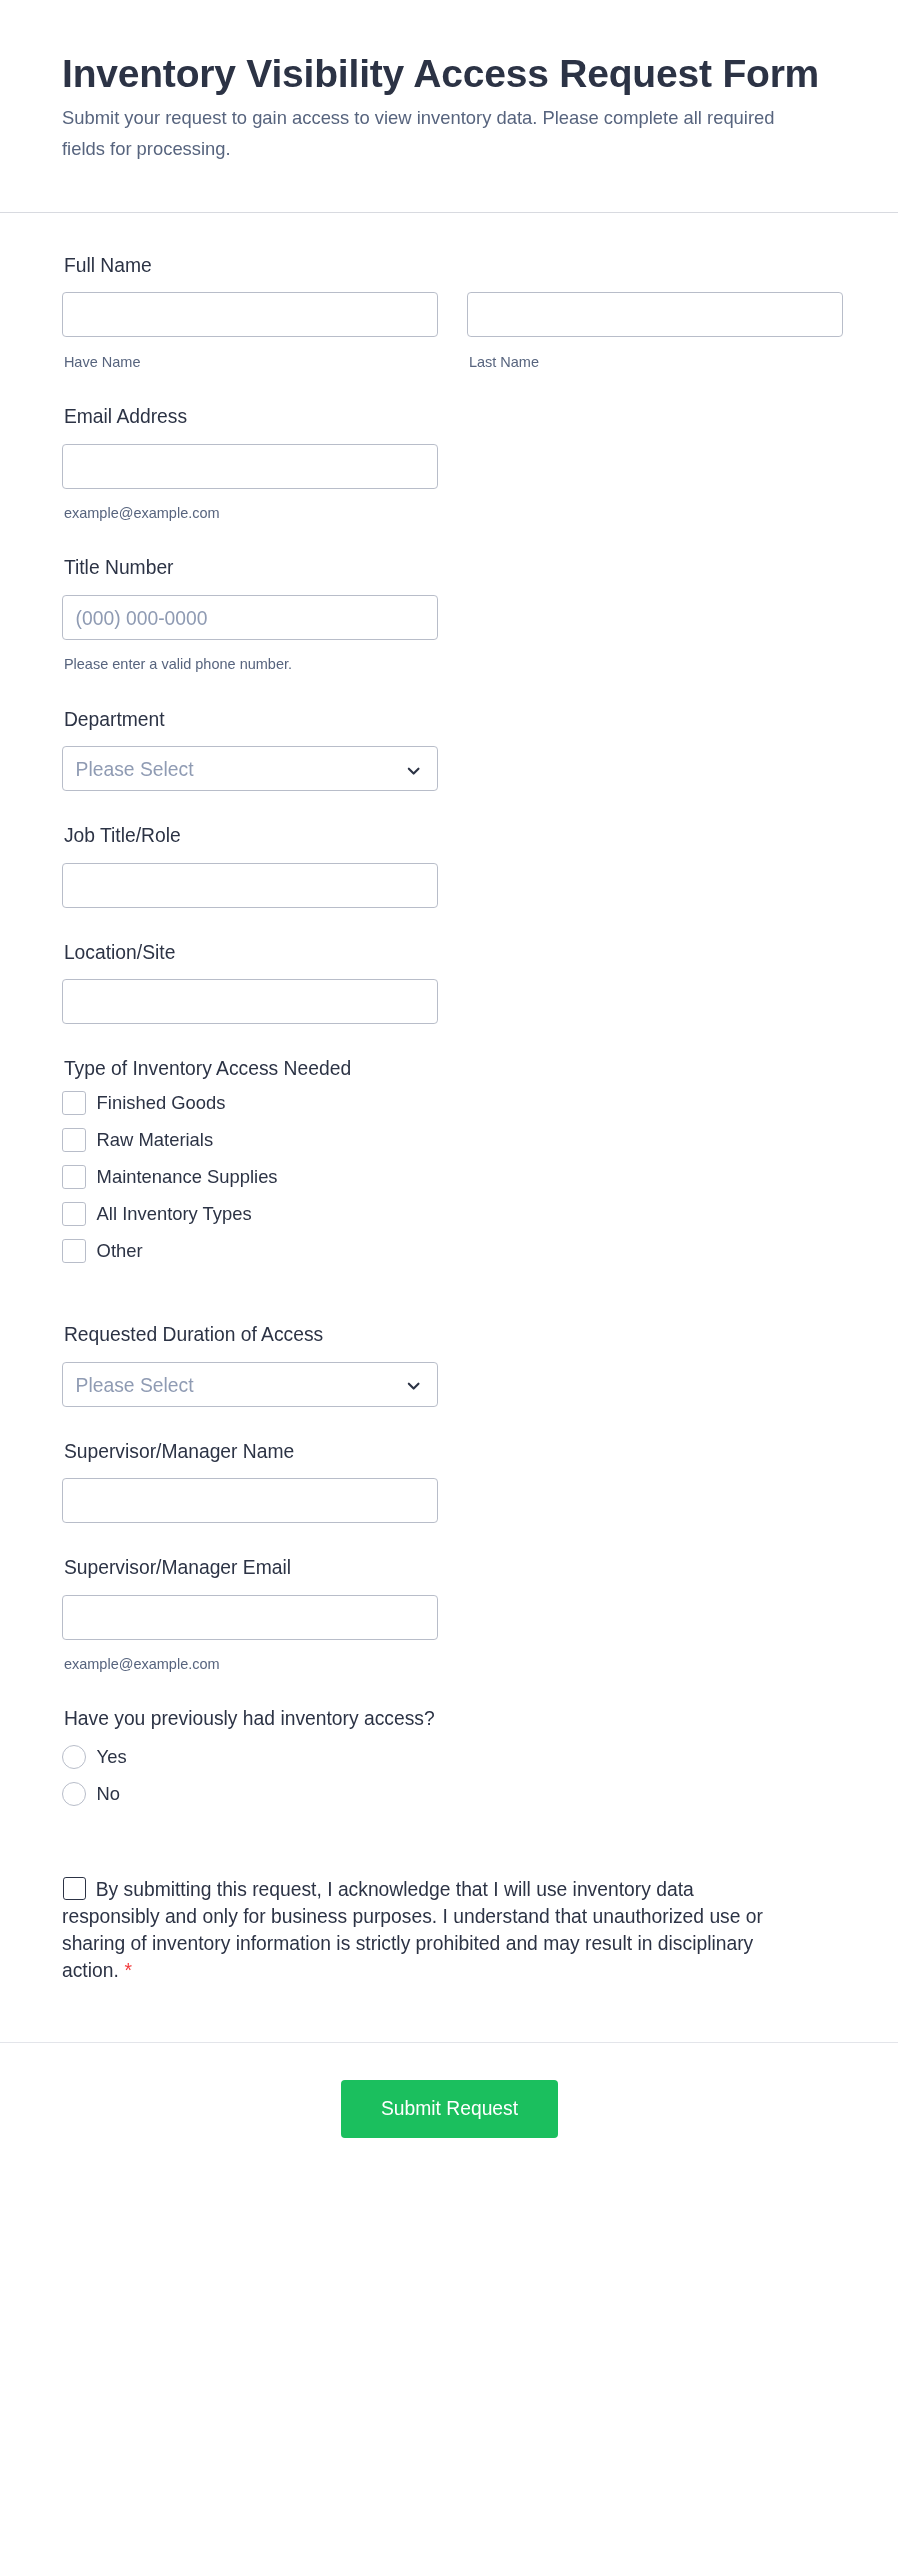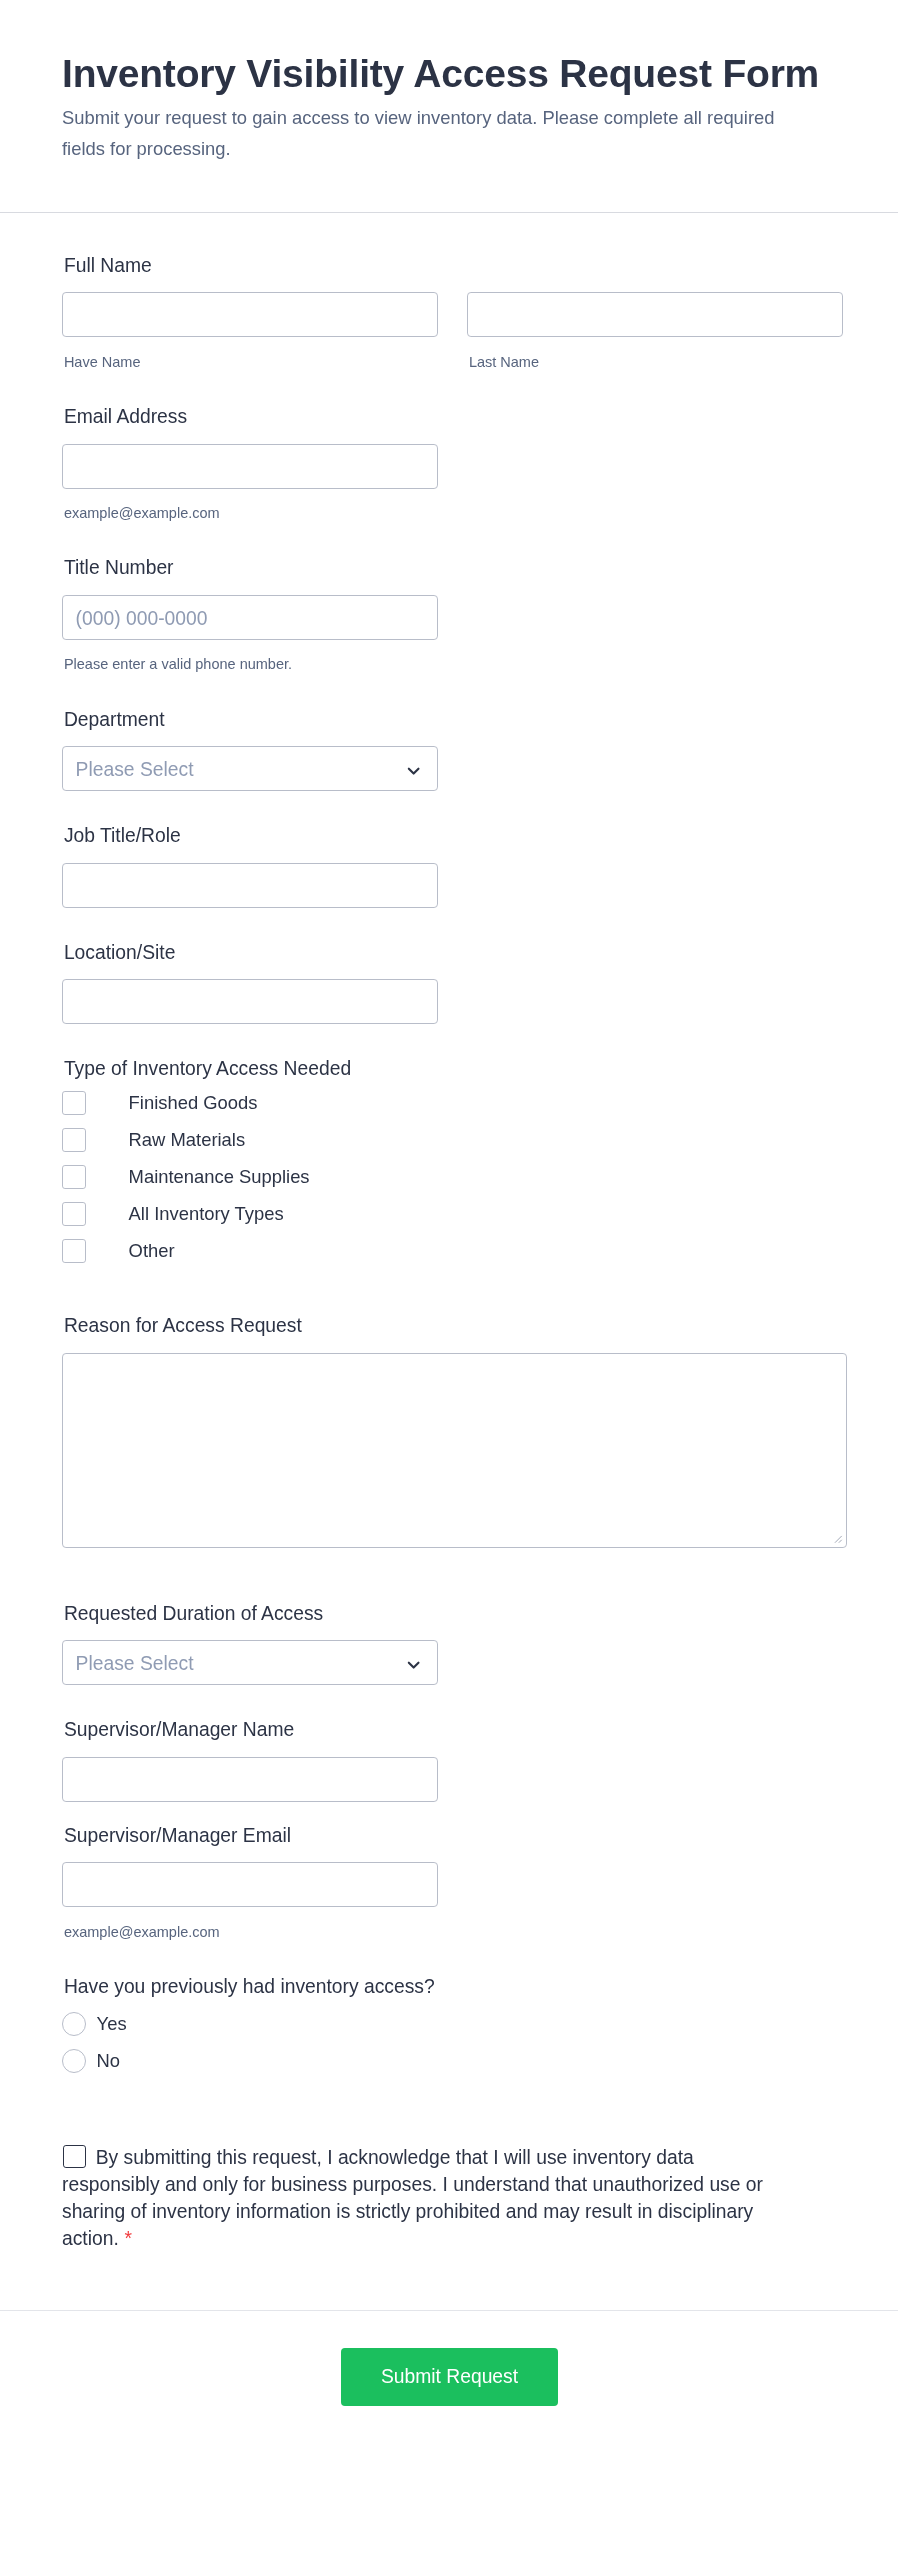--- a/index.html
+++ b/index.html
@@ -20,21 +20,21 @@
   .row { display: flex; gap: 29px; }
   .col { width: 376px; }
   .col .input { width: 376px; }
 
   .sub { font-size: 14.5px; color: #57647e; margin-top: 15.5px; padding-left: 1.9px; line-height: 19.3px; }
 
   .select { position: relative; }
   .select .chev { position: absolute; right: 13.5px; top: 13.5px; width: 19.3px; height: 19.3px; }
 
   .checks { margin-top: -3.9px; }
-  .check-item { display: flex; align-items: center; height: 37px; gap: 32px; }
+  .check-item { display: flex; align-items: center; height: 37px; }
   .box { width: 24px; height: 24px; border: 1px solid #b8bdc9; border-radius: 2.9px; background: #fff; flex: none; }
   .check-item span.t, .radio-item span.t { margin-left: 10.6px; font-size: 18.4px; color: #2c3345; }
 
   .radio-item { display: flex; align-items: center; height: 37px; }
   .circ { width: 24px; height: 24px; border: 1px solid #b8bdc9; border-radius: 50%; background: #fff; flex: none; }
 
   .textarea { height: 195px; width: 785px; border: 1px solid #b8bdc9; border-radius: 3.9px; position: relative; }
   .textarea .grip { position: absolute; right: 2.9px; bottom: 2.9px; width: 9.7px; height: 9.7px; }
 
   .consent { margin-top: 64px; font-size: 19.3px; line-height: 27px; color: #2c3345; max-width: 706px; }
@@ -119,46 +119,37 @@
           <div class="box"></div>
           <span class="t">All Inventory Types</span>
         </div>
       <div class="check-item">
           <div class="box"></div>
           <span class="t">Other</span>
         </div>
     </div>
   </div>
 
-  <div class="field" style="margin-top:43px">
-    <div class="label">Reason for Access Request</div>
-    <div class="textarea">
-      <span></span>
-      <svg class="grip" viewBox="0 0 10 10">
-          <path d="M9 2 L2 9 M9 6 L6 9" stroke="#a0a6b4" stroke-width="1"></path>
-        </svg>
-    </div>
-  </div>
 
   <div class="field" style="margin-top:52px">
     <div class="label">Requested Duration of Access</div>
     <div class="input half select">
       <span>Please Select</span>
       <svg class="chev" viewBox="0 0 20 20">
           <path d="M5 8 L10 13 L15 8" fill="none" stroke="#2c3345" stroke-width="2.2" stroke-linecap="round" stroke-linejoin="round"></path>
         </svg>
     </div>
   </div>
 
   <div class="field" style="margin-top:31px">
     <div class="label">Supervisor/Manager Name</div>
     <div class="input half"></div>
   </div>
 
-  <div class="field" style="margin-top:20px">
+  <div class="field" style="margin-top:31px">
     <div class="label">Supervisor/Manager Email</div>
     <div class="input half"></div>
     <div class="sub">example@example.com</div>
   </div>
 
   <div class="field" style="margin-top:31px">
     <div class="label" style="margin-bottom:5.8px">Have you previously had inventory access?</div>
     <div class="radio-item">
         <div class="circ"></div>
         <span class="t">Yes</span>

